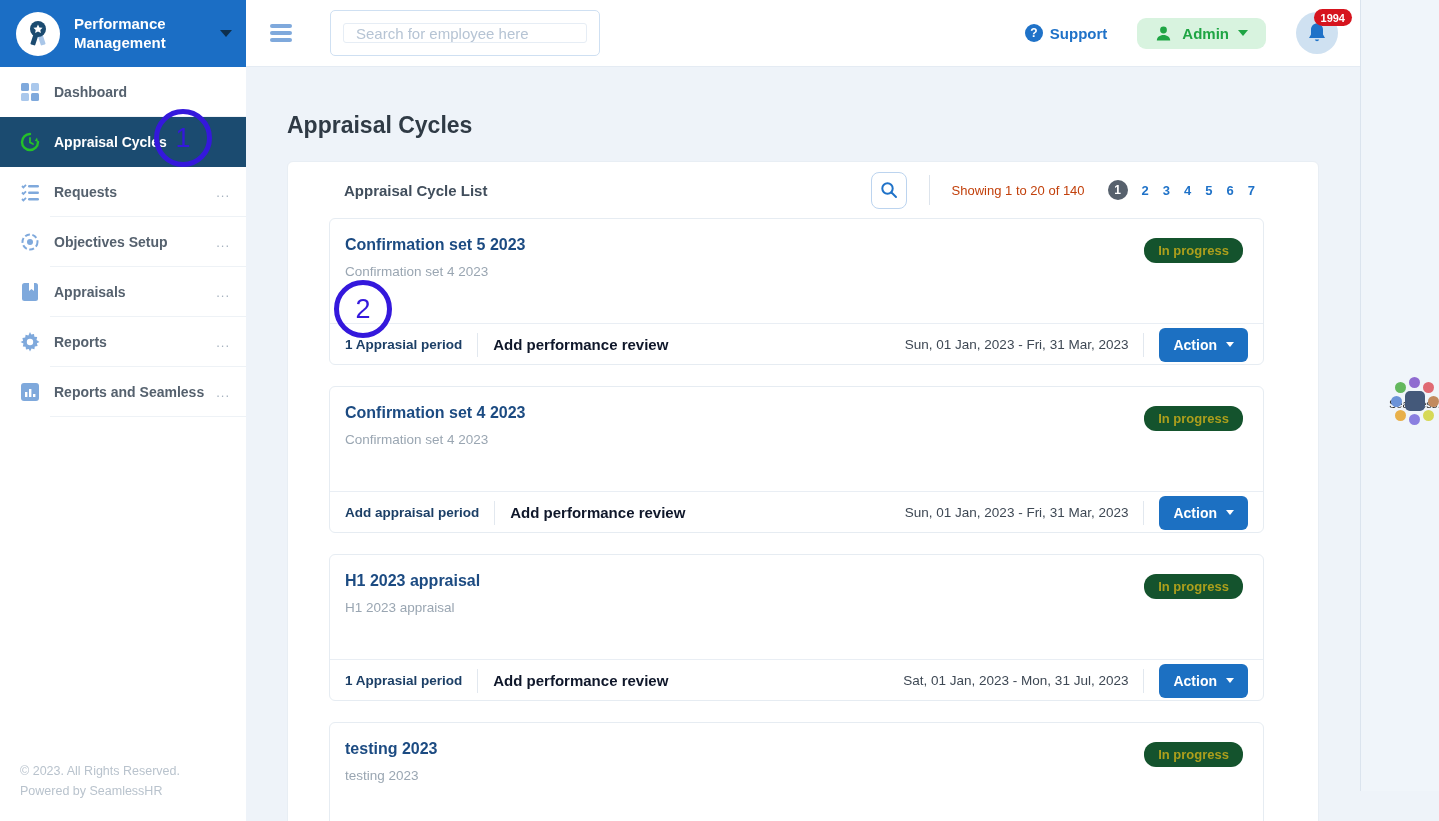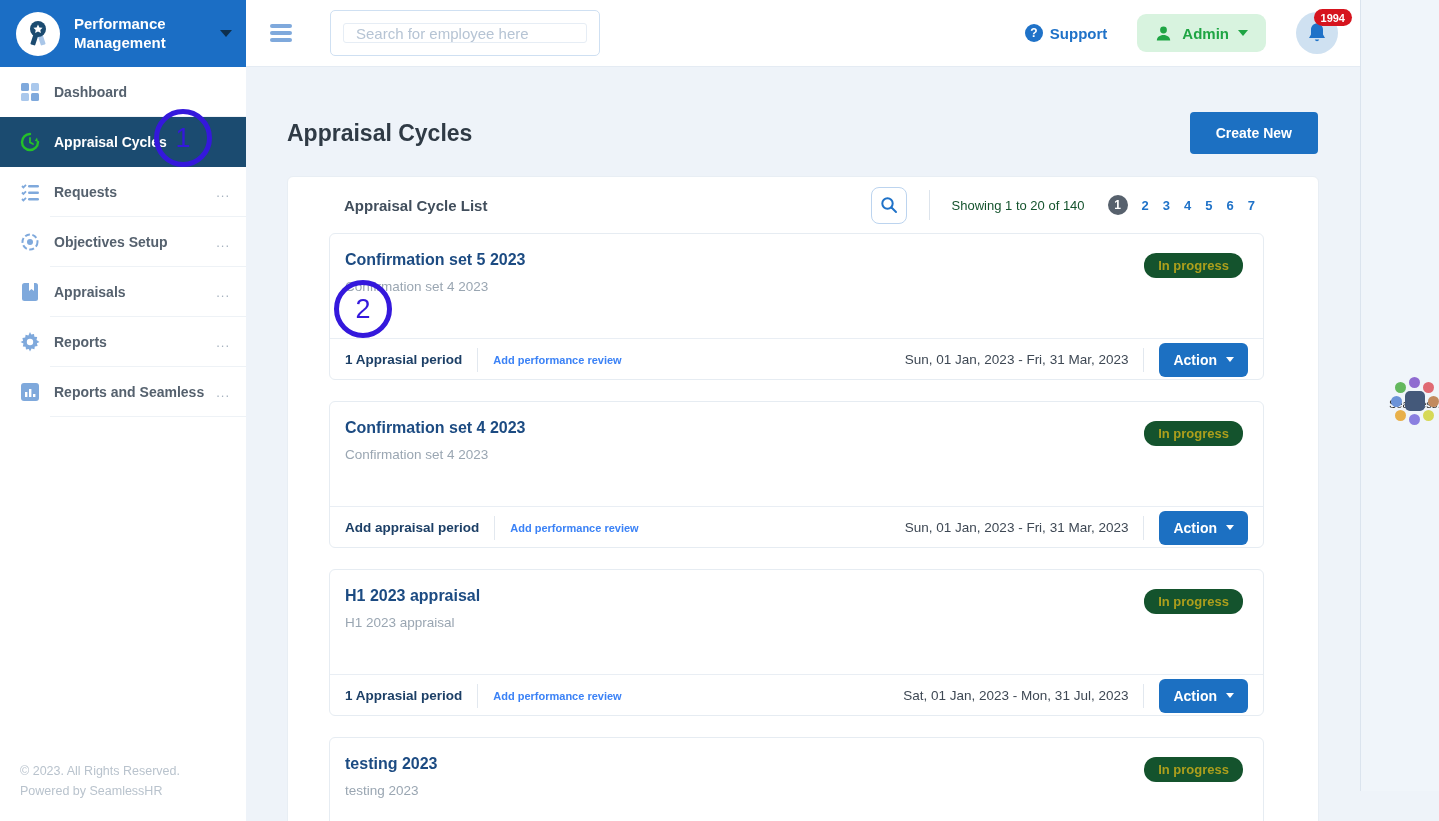--- a/index.html
+++ b/index.html
@@ -25,21 +25,21 @@
   
   .topbar { position:absolute; left:246px; top:0; width:1114px; height:67px; background:#ffffff; border-bottom:1px solid #e4ebf3; display:flex; align-items:center; z-index:4; }
   .hamburger { margin-left:24px; width:22px; cursor:pointer; }
   .hamburger span { display:block; height:3.5px; background:#7fa9dc; border-radius:2px; margin:3.5px 0; }
   .search-wrap { margin-left:38px; width:270px; height:46px; border:1px solid #cfe0f2; border-radius:5px; background:#fff; padding:12px; }
   .search-wrap input { width:100%; height:100%; border:1px solid #e6edf5; border-radius:3px; outline:none; padding:0 12px; font-size:15px; color:#3d4a58; font-family:"Liberation Sans", sans-serif; }
   .search-wrap input::placeholder { color:#b6c4d4; }
   .topbar-right { margin-left:auto; display:flex; align-items:center; margin-right:22px; }
   .support { display:flex; align-items:center; color:#1f72c8; font-size:15px; font-weight:600; cursor:pointer; }
   .qmark { width:18px; height:18px; border-radius:50%; background:#1f72c8; color:#fff; font-size:12px; font-weight:700; display:flex; align-items:center; justify-content:center; margin-right:7px; }
-  .admin-btn { margin-left:30px; background:#d8f3df; border:none; border-radius:9px; height:38px; padding:0 18px; display:flex; align-items:center; cursor:pointer; }
+  .admin-btn { margin-left:30px; background:#d8f3df; border:none; border-radius:9px; height:31px; padding:0 18px; display:flex; align-items:center; cursor:pointer; }
   .admin-btn .admin-lbl { color:#1fa544; font-weight:700; font-size:15px; margin:0 9px 0 10px; font-family:"Liberation Sans", sans-serif; }
   .caret-dn-green { width:0; height:0; border-left:5px solid transparent; border-right:5px solid transparent; border-top:6px solid #1fa544; }
   .bell-wrap { position:relative; margin-left:30px; }
   .bell-circle { width:42px; height:42px; border-radius:50%; background:#cfe1f1; display:flex; align-items:center; justify-content:center; cursor:pointer; }
   .notif-badge { position:absolute; top:-3px; right:-14px; background:#d6141e; color:#fff; font-size:11px; font-weight:700; border-radius:9px; padding:2.5px 7px; }
 
   
   .right-rail { position:absolute; right:0; top:0; width:79px; height:791px; background:#f0f5fa; border-left:1px solid #dbe4ee; display:flex; flex-direction:row; align-items:center; z-index:6;padding-left:28px; }
   .rail-logo { margin-top:11px; width:52px; height:52px; background:#fff; border-radius:9px; box-shadow:0 1px 3px rgba(0,0,0,.12); position:relative; }
   .rail-logo .dot { position:absolute; width:11px; height:11px; border-radius:50%; }
@@ -58,33 +58,33 @@
   .page-head { display:flex; align-items:center; justify-content:space-between; padding:45px 42px 0 41px; }
   .page-title { font-size:23px; font-weight:600; color:#2f3a45; }
   .create-btn { background:#1c70c2; color:#fff; border:none; border-radius:4px; height:42px; padding:0 26px; font-size:14px; font-weight:700; cursor:pointer; font-family:"Liberation Sans", sans-serif; }
 
   .panel { margin:22px 41px 0 41px; background:#ffffff; border:1px solid #e8eef4; border-radius:6px; padding-bottom:30px; }
   .panel-head { height:56px; display:flex; align-items:center; padding:0 56px; }
   .panel-title { font-size:15px; font-weight:600; color:#414e5c; }
   .panel-head-right { margin-left:auto; display:flex; align-items:center; }
   .search-btn { width:36px; height:37px; border:1px solid #bcd4ef; border-radius:8px; background:#fff; display:flex; align-items:center; justify-content:center; cursor:pointer; }
   .ph-vdiv { width:1px; height:30px; background:#dde4ec; margin:0 22px; }
-  .showing { font-size:13px; color:#14532d; margin-right:16px; }
+  .showing { font-size:13px; color:#c2410c; margin-right:16px; }
   .pager { display:flex; align-items:center; }
   .page-num { font-size:13px; font-weight:700; color:#1f72c8; margin:0 7px; cursor:pointer; }
   .page-num.active { width:20px; height:20px; border-radius:50%; background:#57616d; color:#fff; font-size:12px; display:flex; align-items:center; justify-content:center; }
 
   .card { margin:0 54px 21px 41px; background:#fff; border:1px solid #e6ecf2; border-radius:6px; height:147px; overflow:hidden; position:relative; }
   .card-top { padding:17px 20px 0 15px; position:relative; height:104px; }
   .card-title { font-size:16px; font-weight:700; color:#1c4b82; cursor:pointer; }
   .card-subtitle { font-size:13.5px; color:#9aa6b2; margin-top:10px; }
   .badge { position:absolute; top:19px; right:20px; background:#14532d; color:#ad9f1c; font-size:13px; font-weight:700; border-radius:12px; padding:5px 14px; }
   .card-footer { border-top:1px solid #e9eef4; height:42px; display:flex; align-items:center; padding:0 15px; }
   .navy-link { font-size:13.5px; font-weight:700; color:#1c3f66; cursor:pointer; }
-  .orange-link { font-size:11px; font-weight:700; color:#3b82f6; cursor:pointer; }
+  .orange-link { font-size:15px; font-weight:700; color:#0f172a; cursor:pointer; }
   .f-vdiv { width:1px; height:24px; background:#e2e8ef; margin:0 15px; }
   .card-footer .right { margin-left:auto; display:flex; align-items:center; }
   .date-range { font-size:13.5px; color:#3e4854; }
   .action-btn { background:#1c70c2; color:#fff; border:none; border-radius:6px; height:34px; padding:0 14px; font-size:14px; font-weight:700; display:flex; align-items:center; cursor:pointer; font-family:"Liberation Sans", sans-serif; }
   .caret-dn-white { width:0; height:0; border-left:4.5px solid transparent; border-right:4.5px solid transparent; border-top:5px solid #fff; margin-left:9px; }
 
   
   .ann { position:absolute; width:58px; height:58px; border:5px solid #3418dc; border-radius:50%; display:flex; align-items:center; justify-content:center; color:#3418dc; font-size:27px; z-index:50; pointer-events:none; }
   .ann-1 { left:154px; top:109px; }
   .ann-2 { left:334px; top:280px; }
@@ -226,21 +226,20 @@
           </svg>
       </div>
       <span class="notif-badge">1994</span>
     </div>
   </div>
 </div>
 
 <div class="main">
   <div class="page-head">
     <div class="page-title">Appraisal Cycles</div>
-    <button class="create-btn">Create New</button>
   </div>
 
   <div class="panel">
     <div class="panel-head">
       <div class="panel-title">Appraisal Cycle List</div>
       <div class="panel-head-right">
         <button class="search-btn">
           <svg width="18" height="18" viewBox="0 0 18 18">
               <circle cx="7.5" cy="7.5" r="5.2" fill="none" stroke="#1f72c8" stroke-width="2"></circle>
               <line x1="11.5" y1="11.5" x2="16" y2="16" stroke="#1f72c8" stroke-width="2" stroke-linecap="round"></line>

